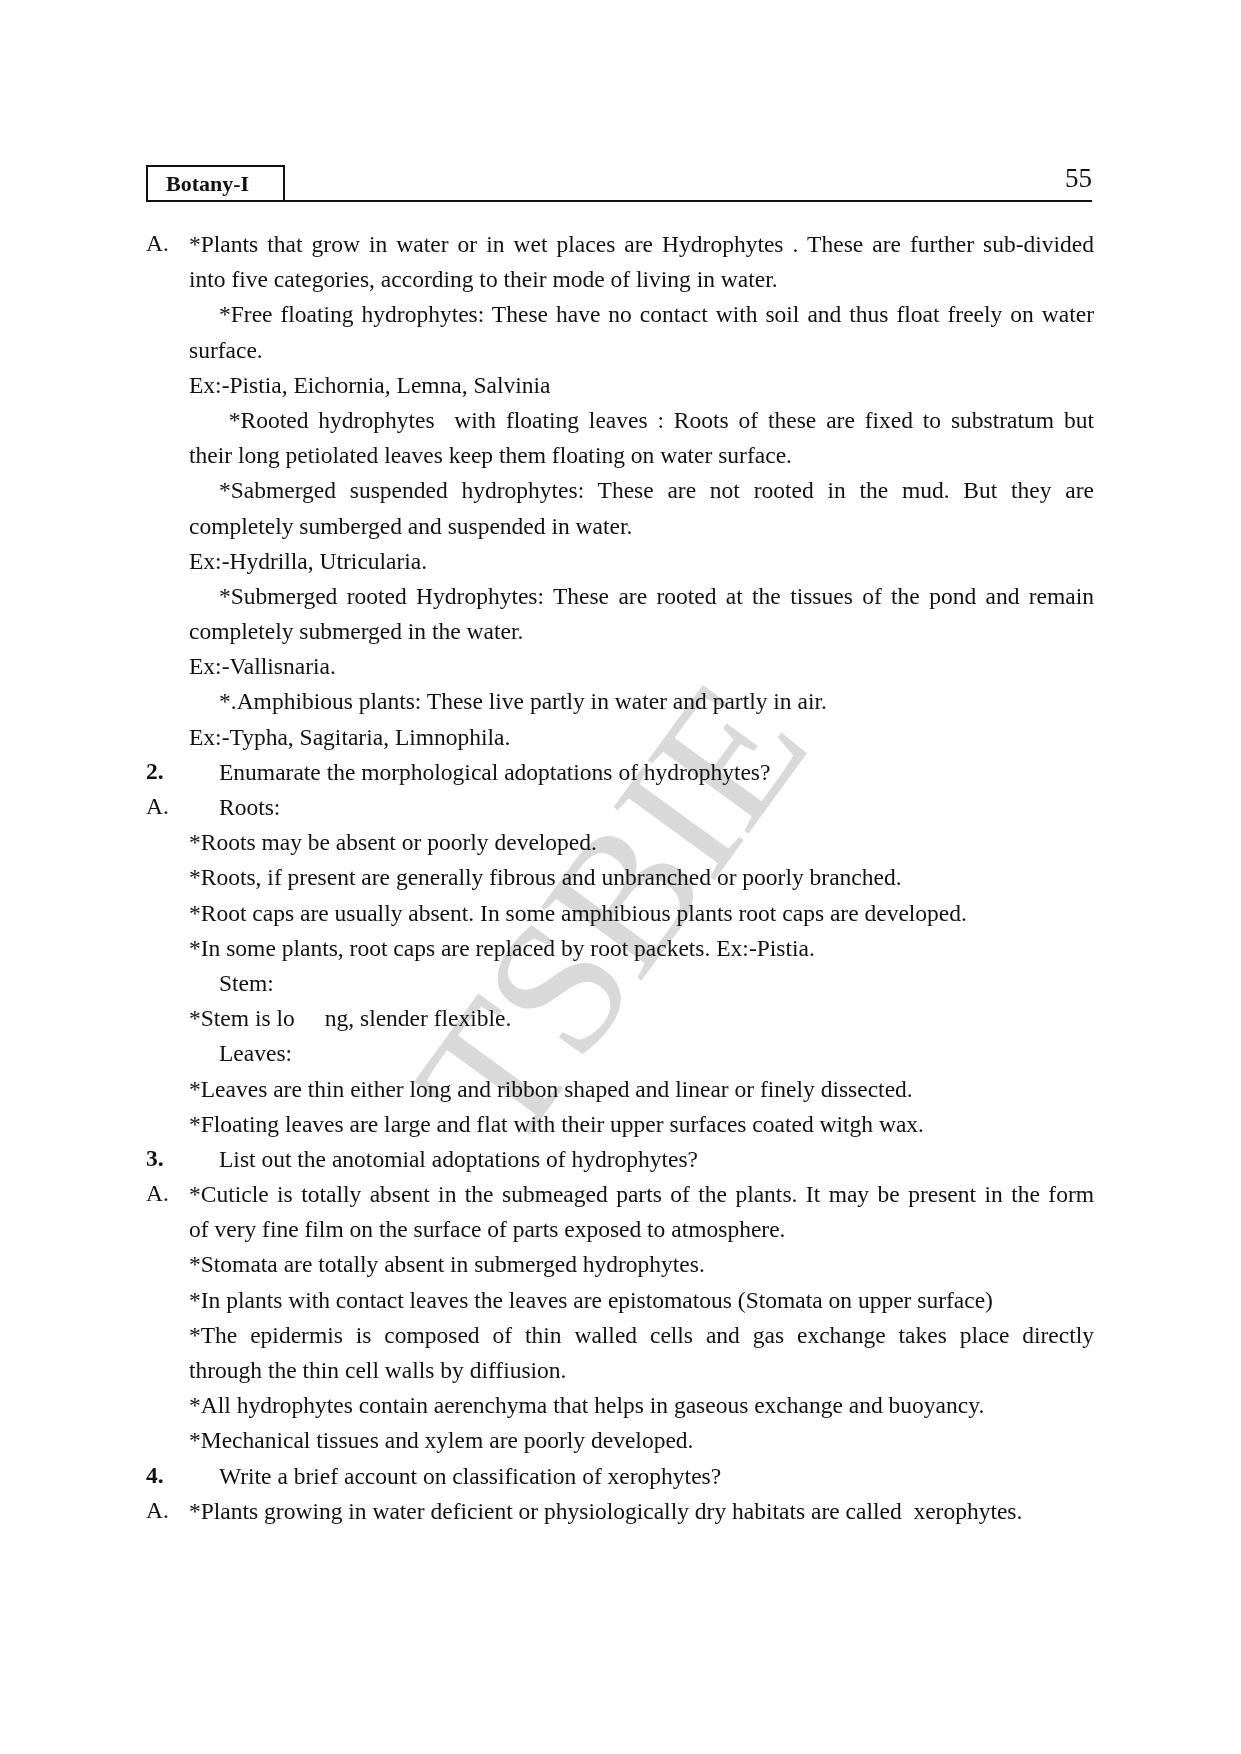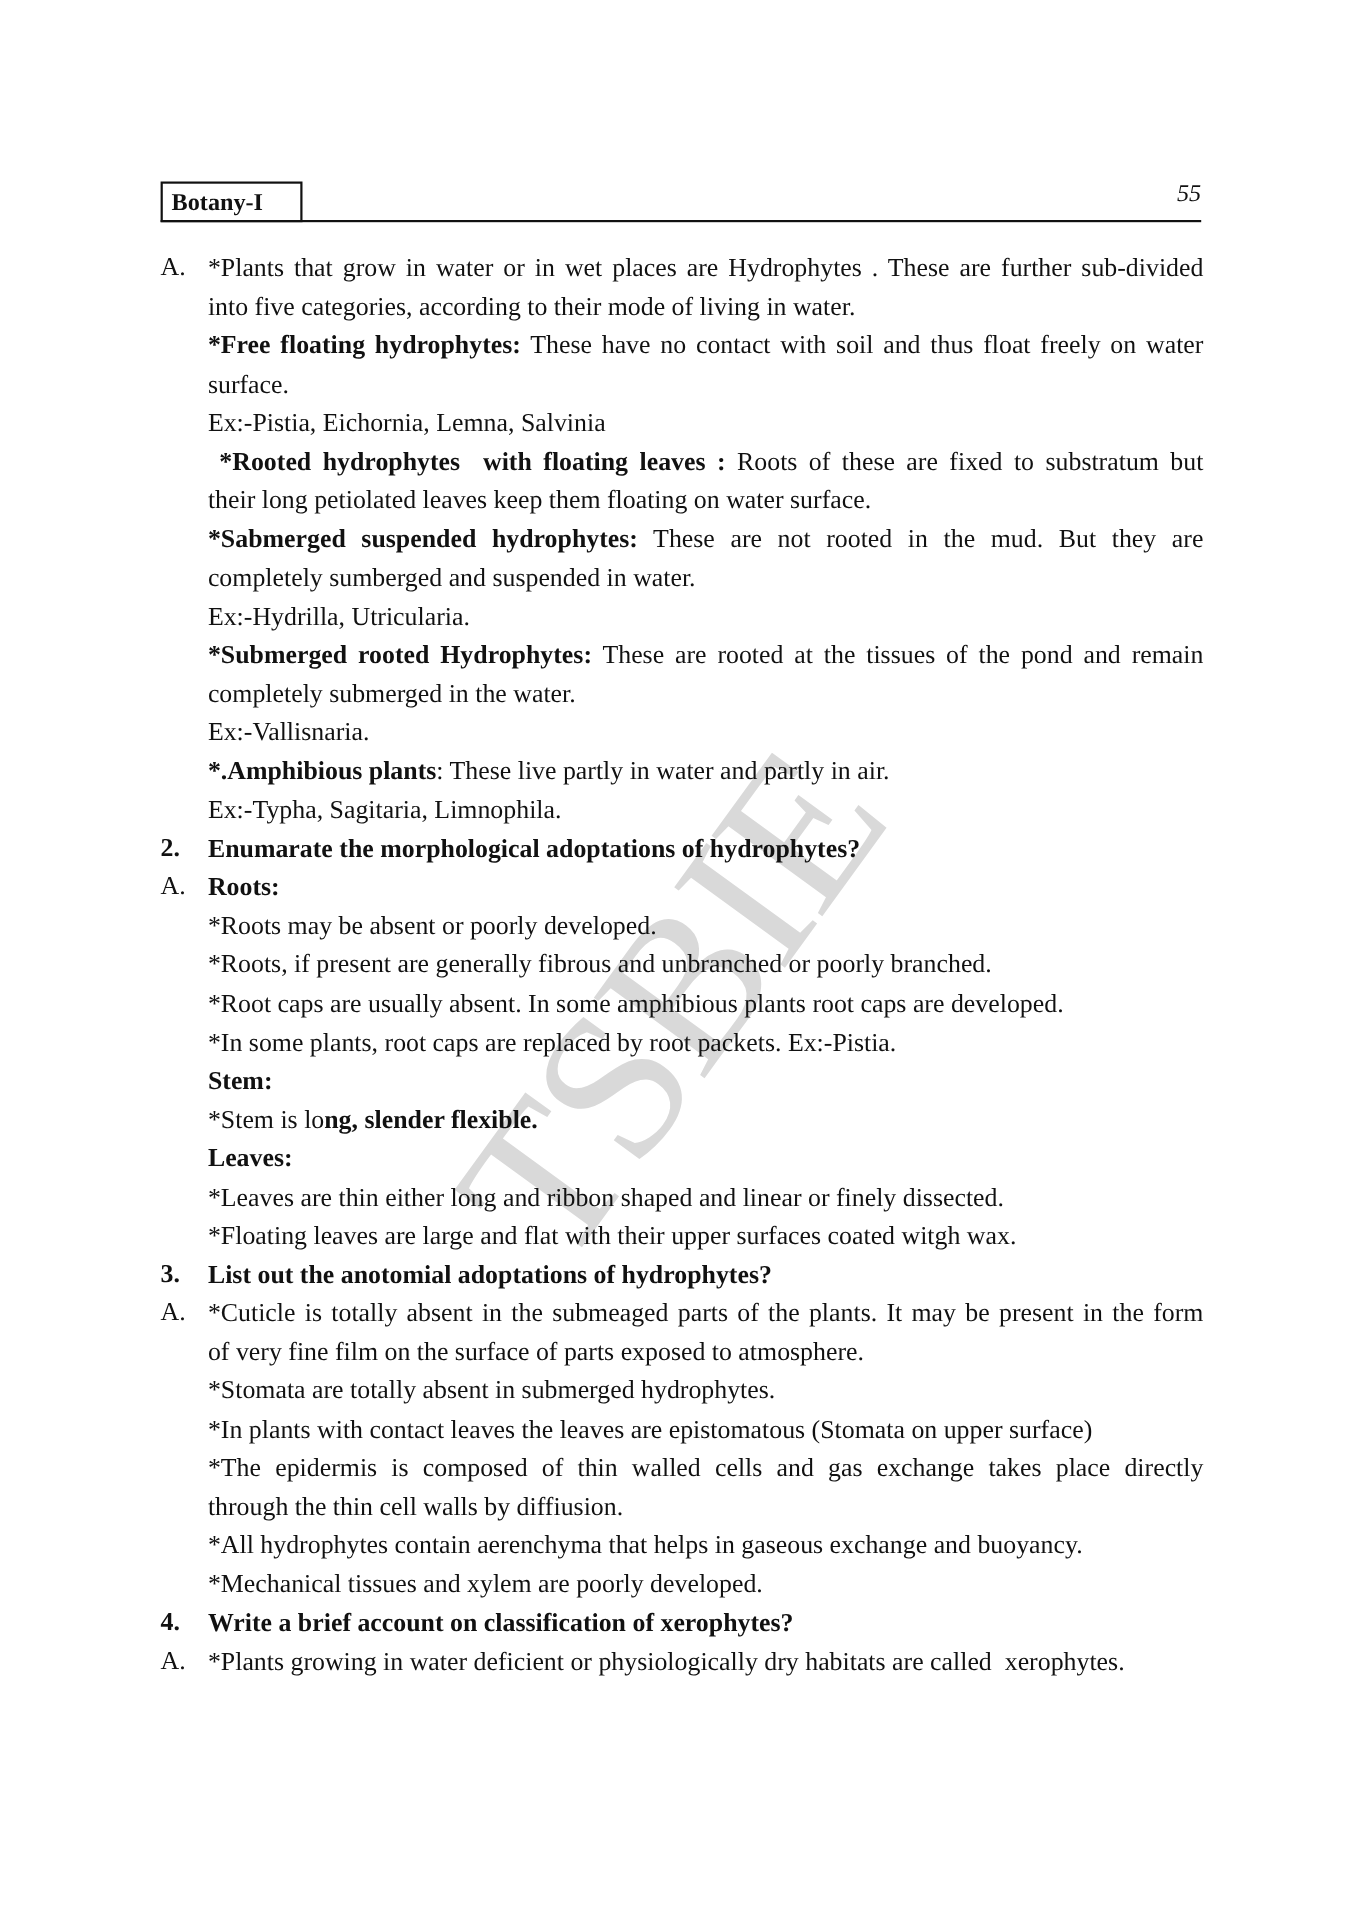--- a/index.html
+++ b/index.html
@@ -1,33 +1,33 @@
 <!DOCTYPE html>
 <html><head>
 <meta charset="utf-8">
 <style>
   html, body { margin: 0; padding: 0; background: #ffffff; }
   body { width: 1241px; height: 1754px; position: relative; overflow: hidden;
          font-family: "Liberation Serif", "DejaVu Serif", serif; color: #111; }
   .header { position: absolute; left: 146px; top: 165px; width: 946px; height: 37px; }
   .header-box { position: absolute; left: 0; top: 0; height: 33px; width: 117px;
     border: 2px solid #111; box-sizing: content-box; font-weight: bold; font-size: 22px;
-    line-height: 33px; padding-left: 8px; white-space: nowrap; }
+    line-height: 33px; padding-left: 18px; white-space: nowrap; }
   .header-line { position: absolute; left: 0; top: 35px; width: 946px; height: 2px; background: #111; }
-  .page-no { position: absolute; right: 0; top: -2px; font-size: 22px; font-style: italic; }
+  .page-no { position: absolute; right: 0; top: -2px; font-size: 27px; }
   .watermark { position: absolute; left: 250px; top: 820px; width: 720px; text-align: center;
     font-size: 190px; color: #d9d9d9; transform: rotate(-54deg); transform-origin: center;
     letter-spacing: -4px; white-space: nowrap; z-index: 0; line-height: 1; }
   .content { position: absolute; left: 146px; top: 226px; width: 948px; z-index: 1; font-size: 23.5px; }
   .line { position: relative; height: 35.2px; line-height: 35.2px; white-space: nowrap; }
   .marker { position: absolute; left: 0; top: 0; width: 42px; }
   .marker.bold { font-weight: bold; }
   .text { position: absolute; left: 43px; right: 0; top: 1px; }
   .text.just { text-align: justify; text-align-last: justify; }
-  b { font-weight: bold; }
+  b { font-weight: normal; margin-left: 30px; }
 </style>
 </head>
 <body>
 
 <div class="header">
   <div class="header-box">Botany-I</div>
   <div class="header-line"></div>
   <div class="page-no">55</div>
 </div>
 

